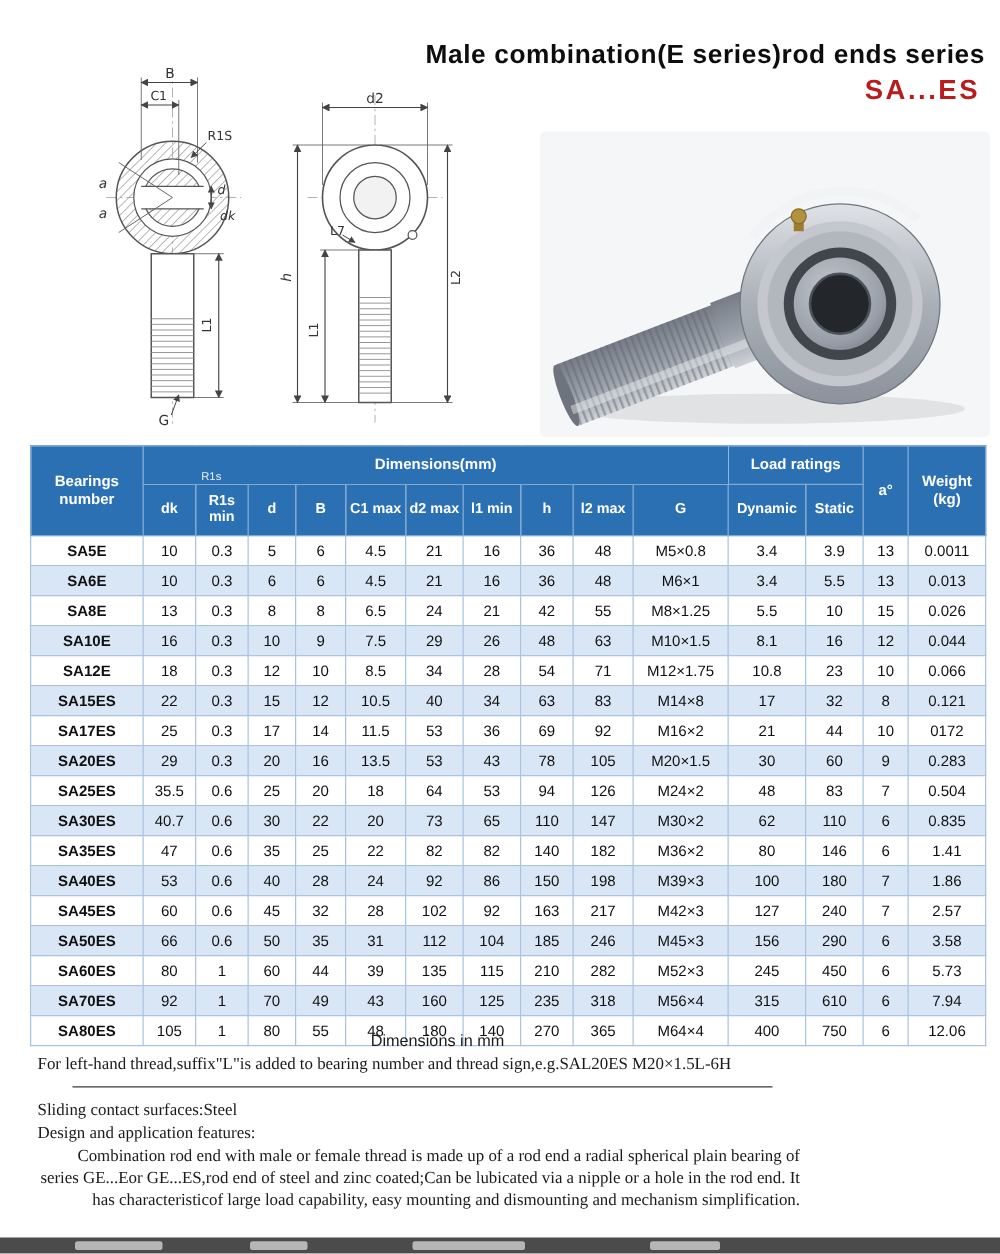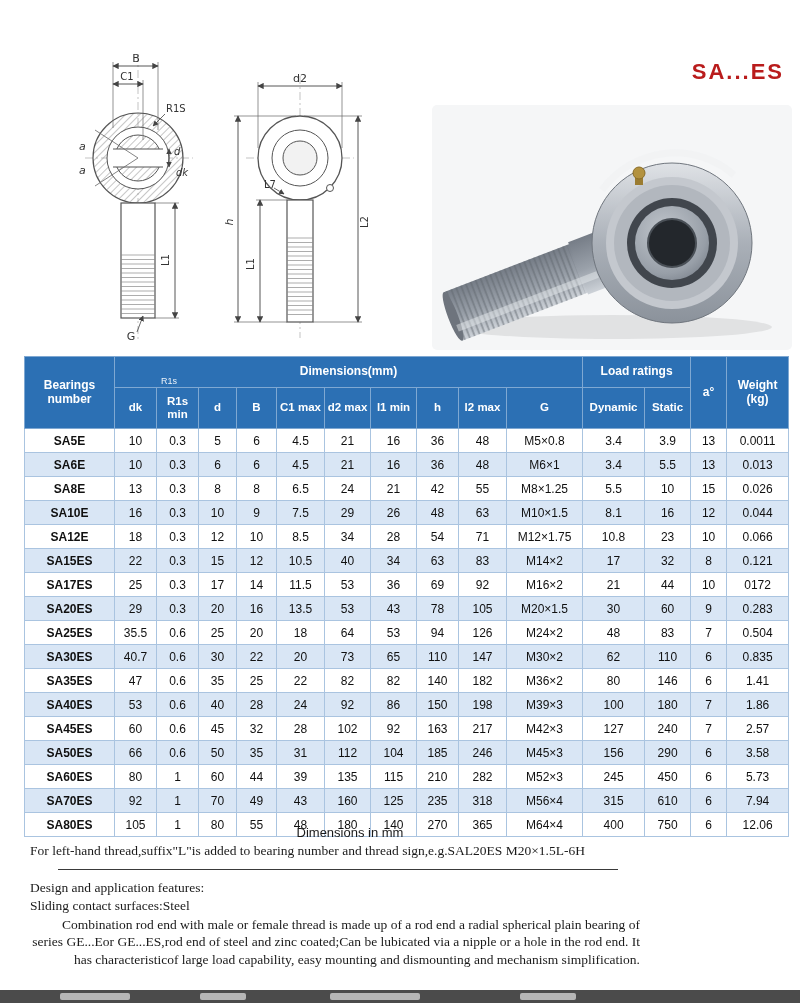--- a/index.html
+++ b/index.html
@@ -35,20 +35,21 @@
   
   .bottom-bar{position:absolute;left:0;right:0;bottom:0;height:13px;background:#4b4b4b;}
   .bottom-bar span{position:absolute;top:3px;height:7px;background:#c9c9c9;opacity:.85;border-radius:2px;filter:blur(.6px);}
   .bb1{left:60px;width:70px;} .bb2{left:200px;width:46px;} .bb3{left:330px;width:90px;} .bb4{left:520px;width:56px;}
 </style>
 </head>
 <body>
 
 <div class="page">
 
+  <div class="title">Male combination(E series)rod ends series</div>
   <div class="series">SA...ES</div>
 
   <svg class="front-drawing" width="160" height="295" viewBox="0 0 160 295">
     <defs>
       <marker id="ar1" viewBox="0 0 10 10" refX="9" refY="5" markerWidth="7" markerHeight="7" orient="auto-start-reverse">
         <path d="M0,0 L10,5 L0,10 z" fill="#444"></path>
       </marker>
       <pattern id="hatch1" width="5" height="5" patternUnits="userSpaceOnUse" patternTransform="rotate(45)">
         <line x1="0" y1="0" x2="0" y2="5" stroke="#8d8d8d" stroke-width="1"></line>
       </pattern>
@@ -351,21 +352,21 @@
           <td class="bearing">SA15ES</td>
           <td>22</td>
           <td>0.3</td>
           <td>15</td>
           <td>12</td>
           <td>10.5</td>
           <td>40</td>
           <td>34</td>
           <td>63</td>
           <td>83</td>
-          <td>M14×2</td>
+          <td>M14×8</td>
           <td>17</td>
           <td>32</td>
           <td>8</td>
           <td>0.121</td>
         </tr>
         <tr>
           <td class="bearing">SA17ES</td>
           <td>25</td>
           <td>0.3</td>
           <td>17</td>
@@ -551,22 +552,22 @@
           <td>6</td>
           <td>12.06</td>
         </tr>
       </tbody>
   </table>
 
   <div class="notes">
     <p class="note-sans">Dimensions in mm</p>
     <p class="note-serif">For left-hand thread,suffix"L"is added to bearing number and thread sign,e.g.SAL20ES M20×1.5L-6H</p>
     <hr class="note-divider">
+    <p class="note-serif">Sliding contact surfaces:Steel</p>
     <p class="note-serif">Design and application features:</p>
-    <p class="note-serif">Sliding contact surfaces:Steel</p>
     <p class="note-para">Combination rod end with male or female thread is made up of a rod end a radial spherical plain bearing of series GE...Eor GE...ES,rod end of steel and zinc coated;Can be lubicated via a nipple or a hole in the rod end. It has characteristicof large load capability, easy mounting and dismounting and mechanism simplification.</p>
   </div>
 
   <div class="bottom-bar">
     <span class="bb1"></span>
     <span class="bb2"></span>
     <span class="bb3"></span>
     <span class="bb4"></span>
   </div>
 

